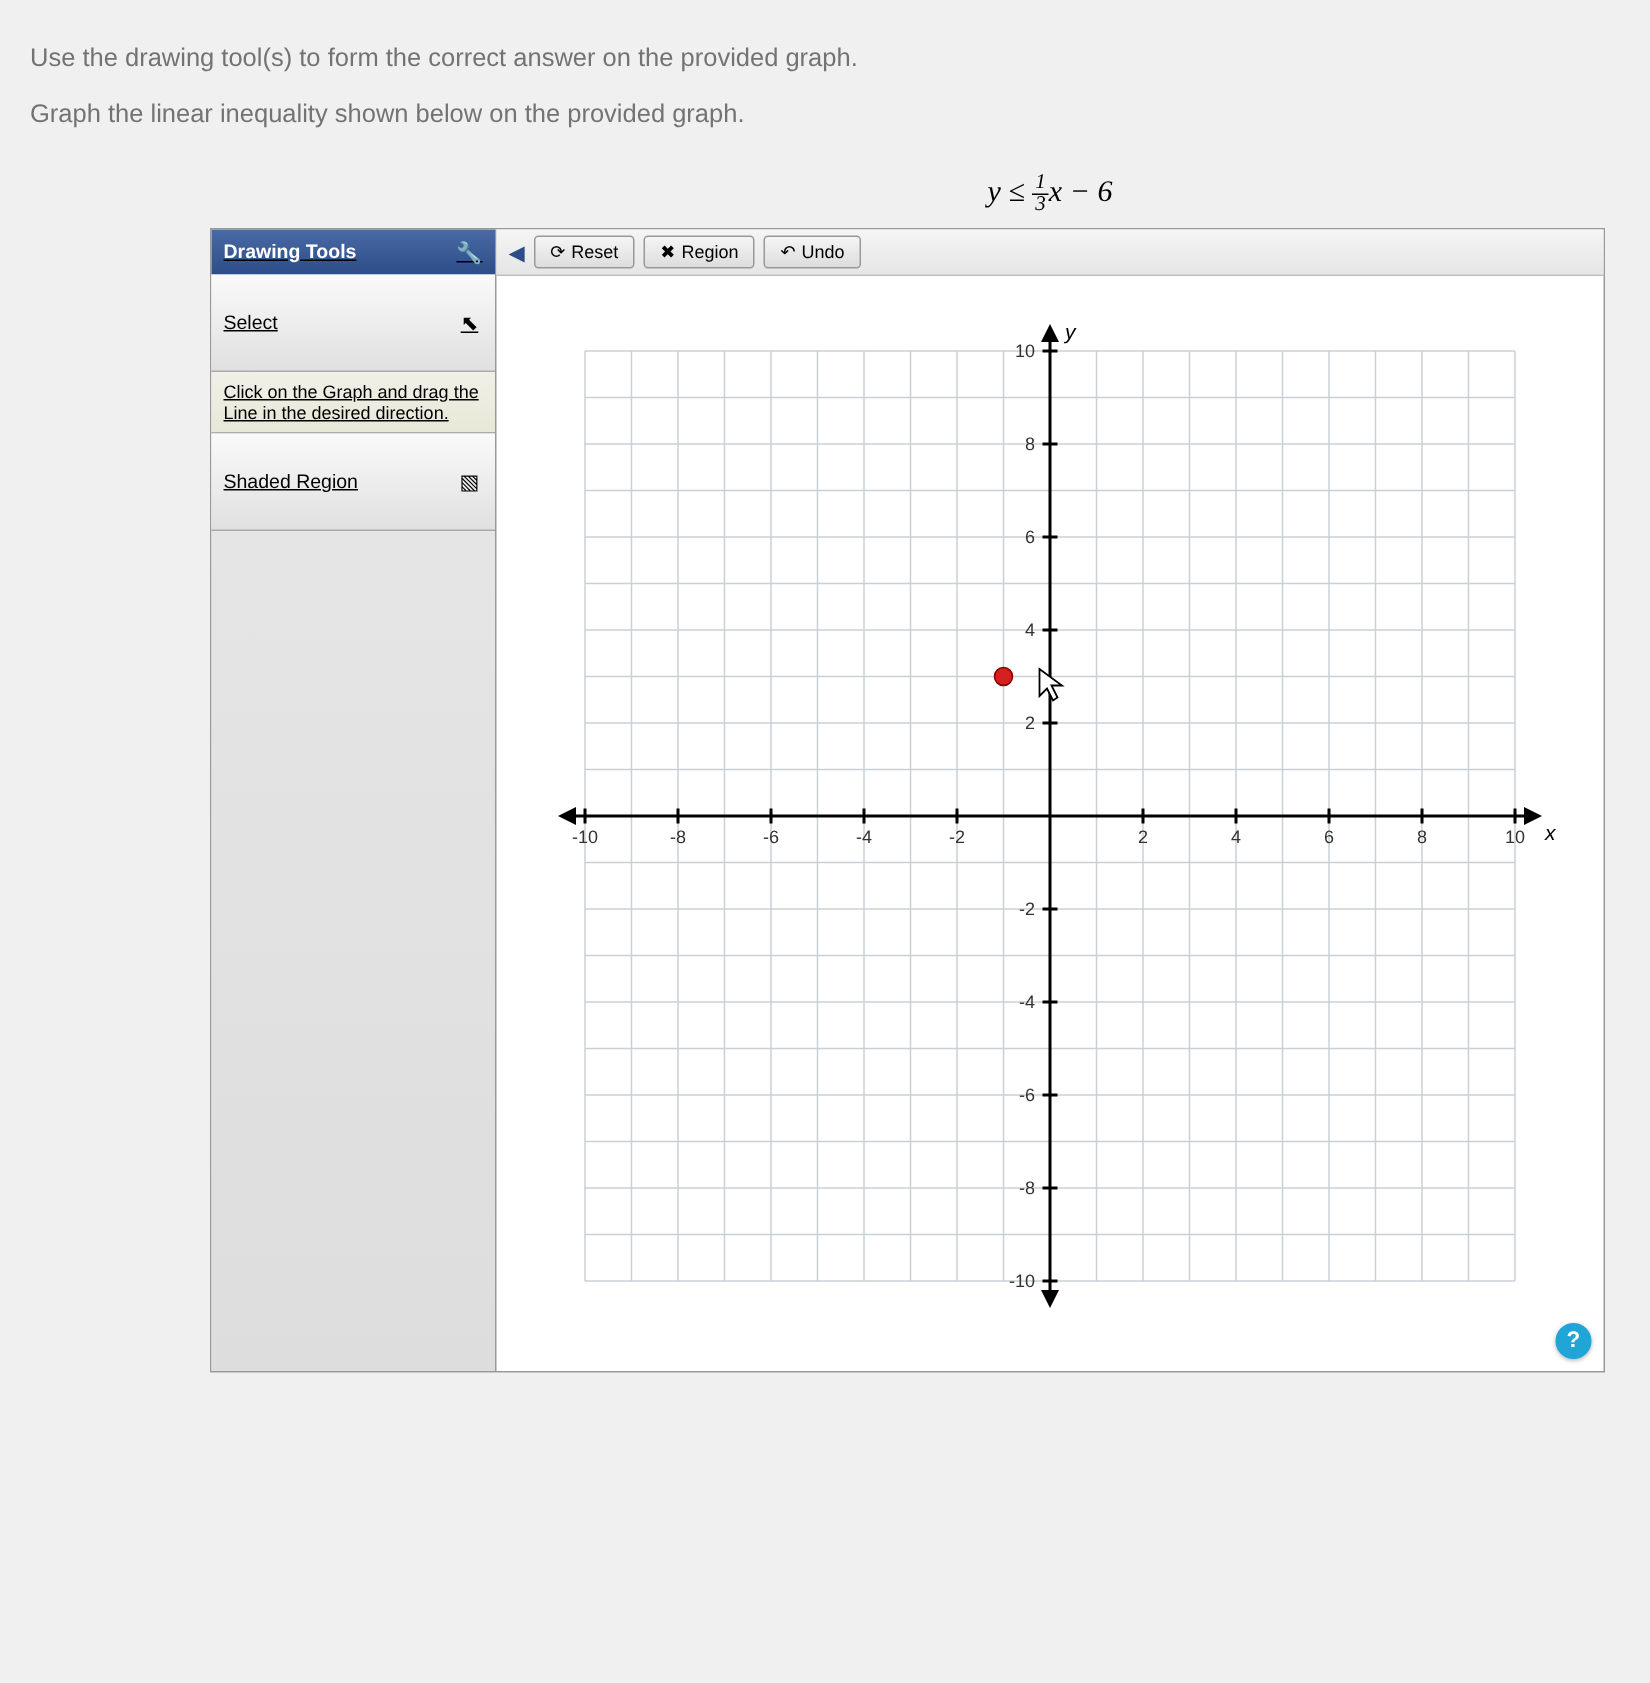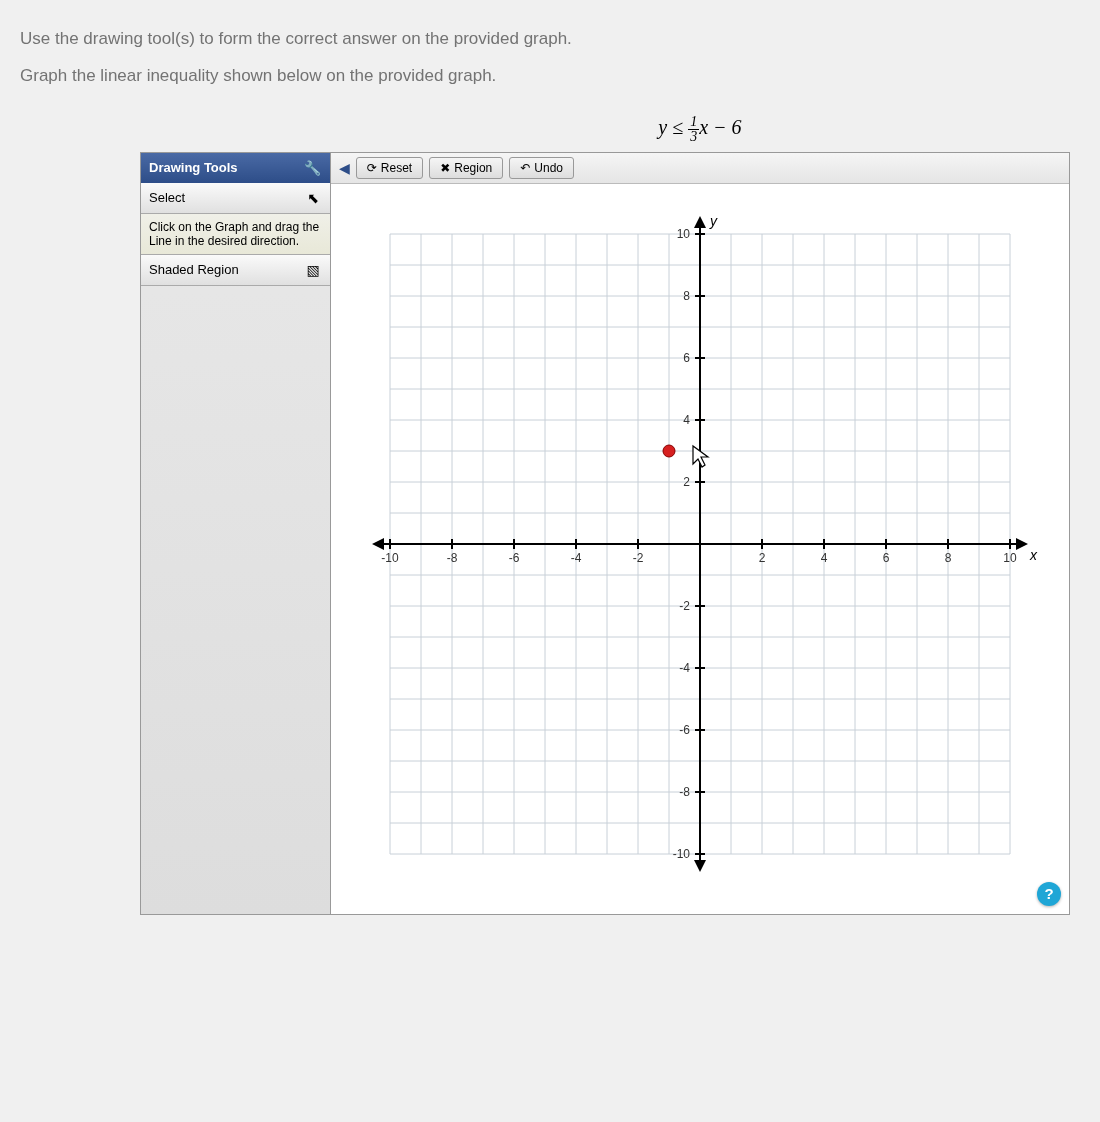--- a/index.html
+++ b/index.html
@@ -34,34 +34,35 @@
     background: #fff;
     margin-left: 120px;
     width: 930px;
     position: relative;
   }
   .tools-panel {
     width: 190px;
     background: linear-gradient(#e8e8e8, #ddd);
     border-right: 1px solid #999;
     font-size: 13px;
+    text-decoration: underline;
   }
   .tools-header {
     background: linear-gradient(#4a6aa5, #2d4d88);
     color: #fff;
     padding: 6px 8px;
     font-weight: bold;
     display: flex;
     align-items: center;
     justify-content: space-between;
   }
   .tool-row {
     background: linear-gradient(#fafafa, #e0e0e0);
     border-bottom: 1px solid #aaa;
-    padding: 6px 8px;
+    padding: 23px 8px;
     display: flex;
     align-items: center;
     justify-content: space-between;
     cursor: pointer;
   }
   .tool-row.selected {
     background: linear-gradient(#5b7fc4, #3d5fa0);
     color: #fff;
   }
   .tool-hint {

